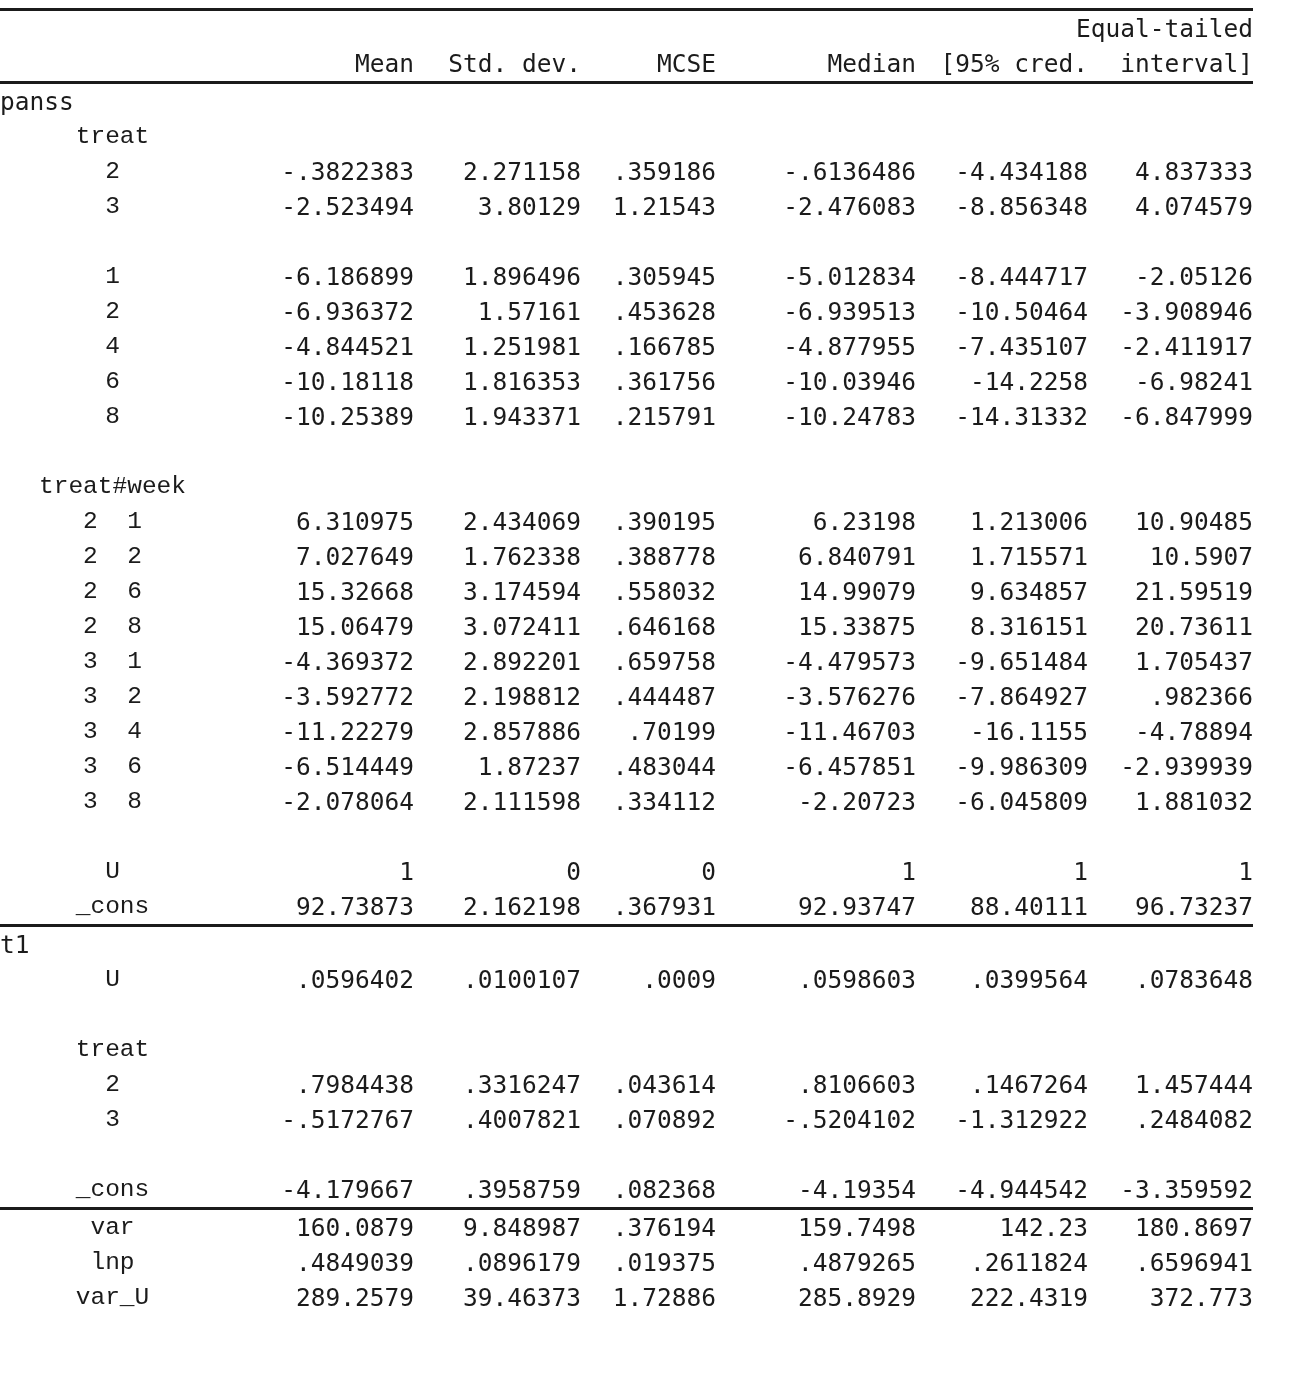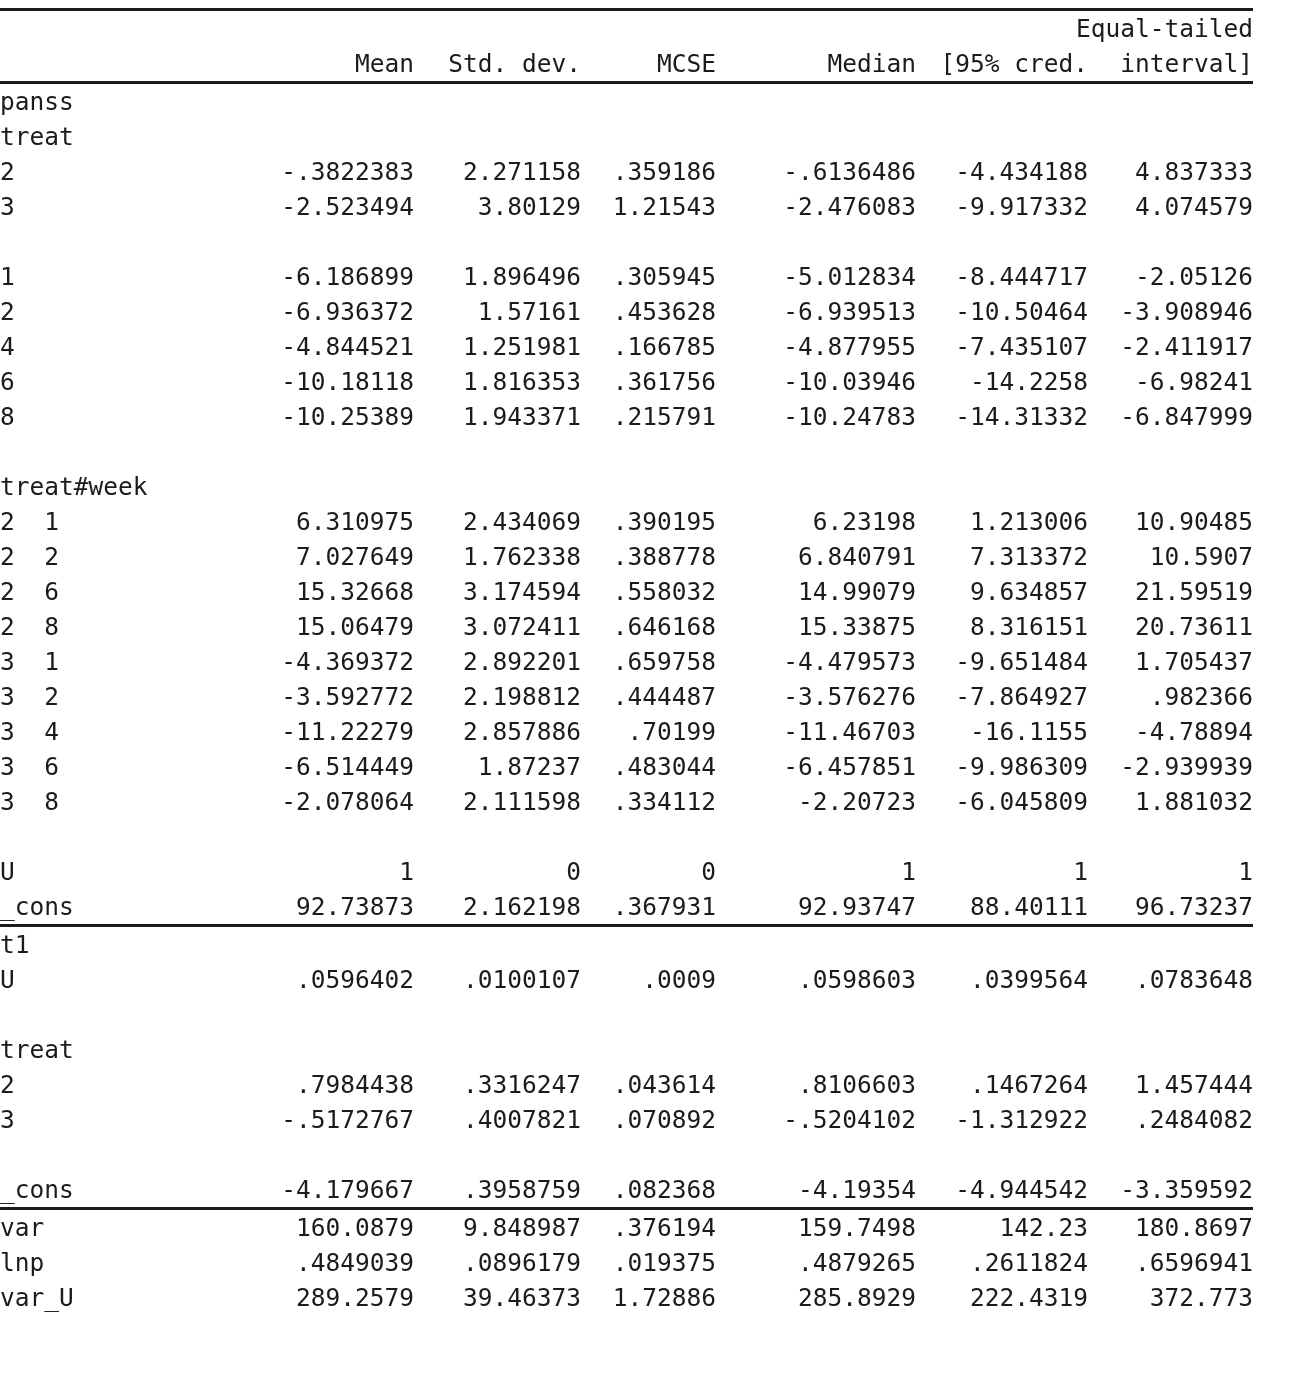--- a/index.html
+++ b/index.html
@@ -72,22 +72,23 @@
   tr.rule-row td.hr {
     border-top: 3px solid #1b1b1b;
   }
   tr.rule-row td.hr-vr {
     border-top: 3px solid #1b1b1b;
     border-left: 3px solid #1b1b1b;
   }
 
   
   .lbl-right {
-    text-align: left;
+    text-align: center;
     padding-right: 20px;
+    font-family: Liberation Mono, monospace;
   }
   .lbl-left {
     text-align: left;
     padding-left: 28px;
   }
   .num {
     text-align: right;
     padding-right: 14px;
   }
   .hdr {
@@ -184,21 +185,21 @@
           <td class="num">-4.434188</td>
           <td class="num">4.837333</td>
         </tr>
         <tr>
           <td class="lbl-right">3</td>
           <td class="vrule"></td>
           <td class="num">-2.523494</td>
           <td class="num">3.80129</td>
           <td class="num">1.21543</td>
           <td class="num">-2.476083</td>
-          <td class="num">-9.917332</td>
+          <td class="num">-8.856348</td>
           <td class="num">4.074579</td>
         </tr>
         <tr class="blank-row">
           <td></td>
           <td class="vrule"></td>
           <td></td>
           <td></td>
           <td></td>
           <td></td>
           <td></td>
@@ -284,21 +285,21 @@
           <td class="num">1.213006</td>
           <td class="num">10.90485</td>
         </tr>
         <tr>
           <td class="lbl-right">2  2</td>
           <td class="vrule"></td>
           <td class="num">7.027649</td>
           <td class="num">1.762338</td>
           <td class="num">.388778</td>
           <td class="num">6.840791</td>
-          <td class="num">7.313372</td>
+          <td class="num">1.715571</td>
           <td class="num">10.5907</td>
         </tr>
         <tr>
           <td class="lbl-right">2  6</td>
           <td class="vrule"></td>
           <td class="num">15.32668</td>
           <td class="num">3.174594</td>
           <td class="num">.558032</td>
           <td class="num">14.99079</td>
           <td class="num">9.634857</td>

